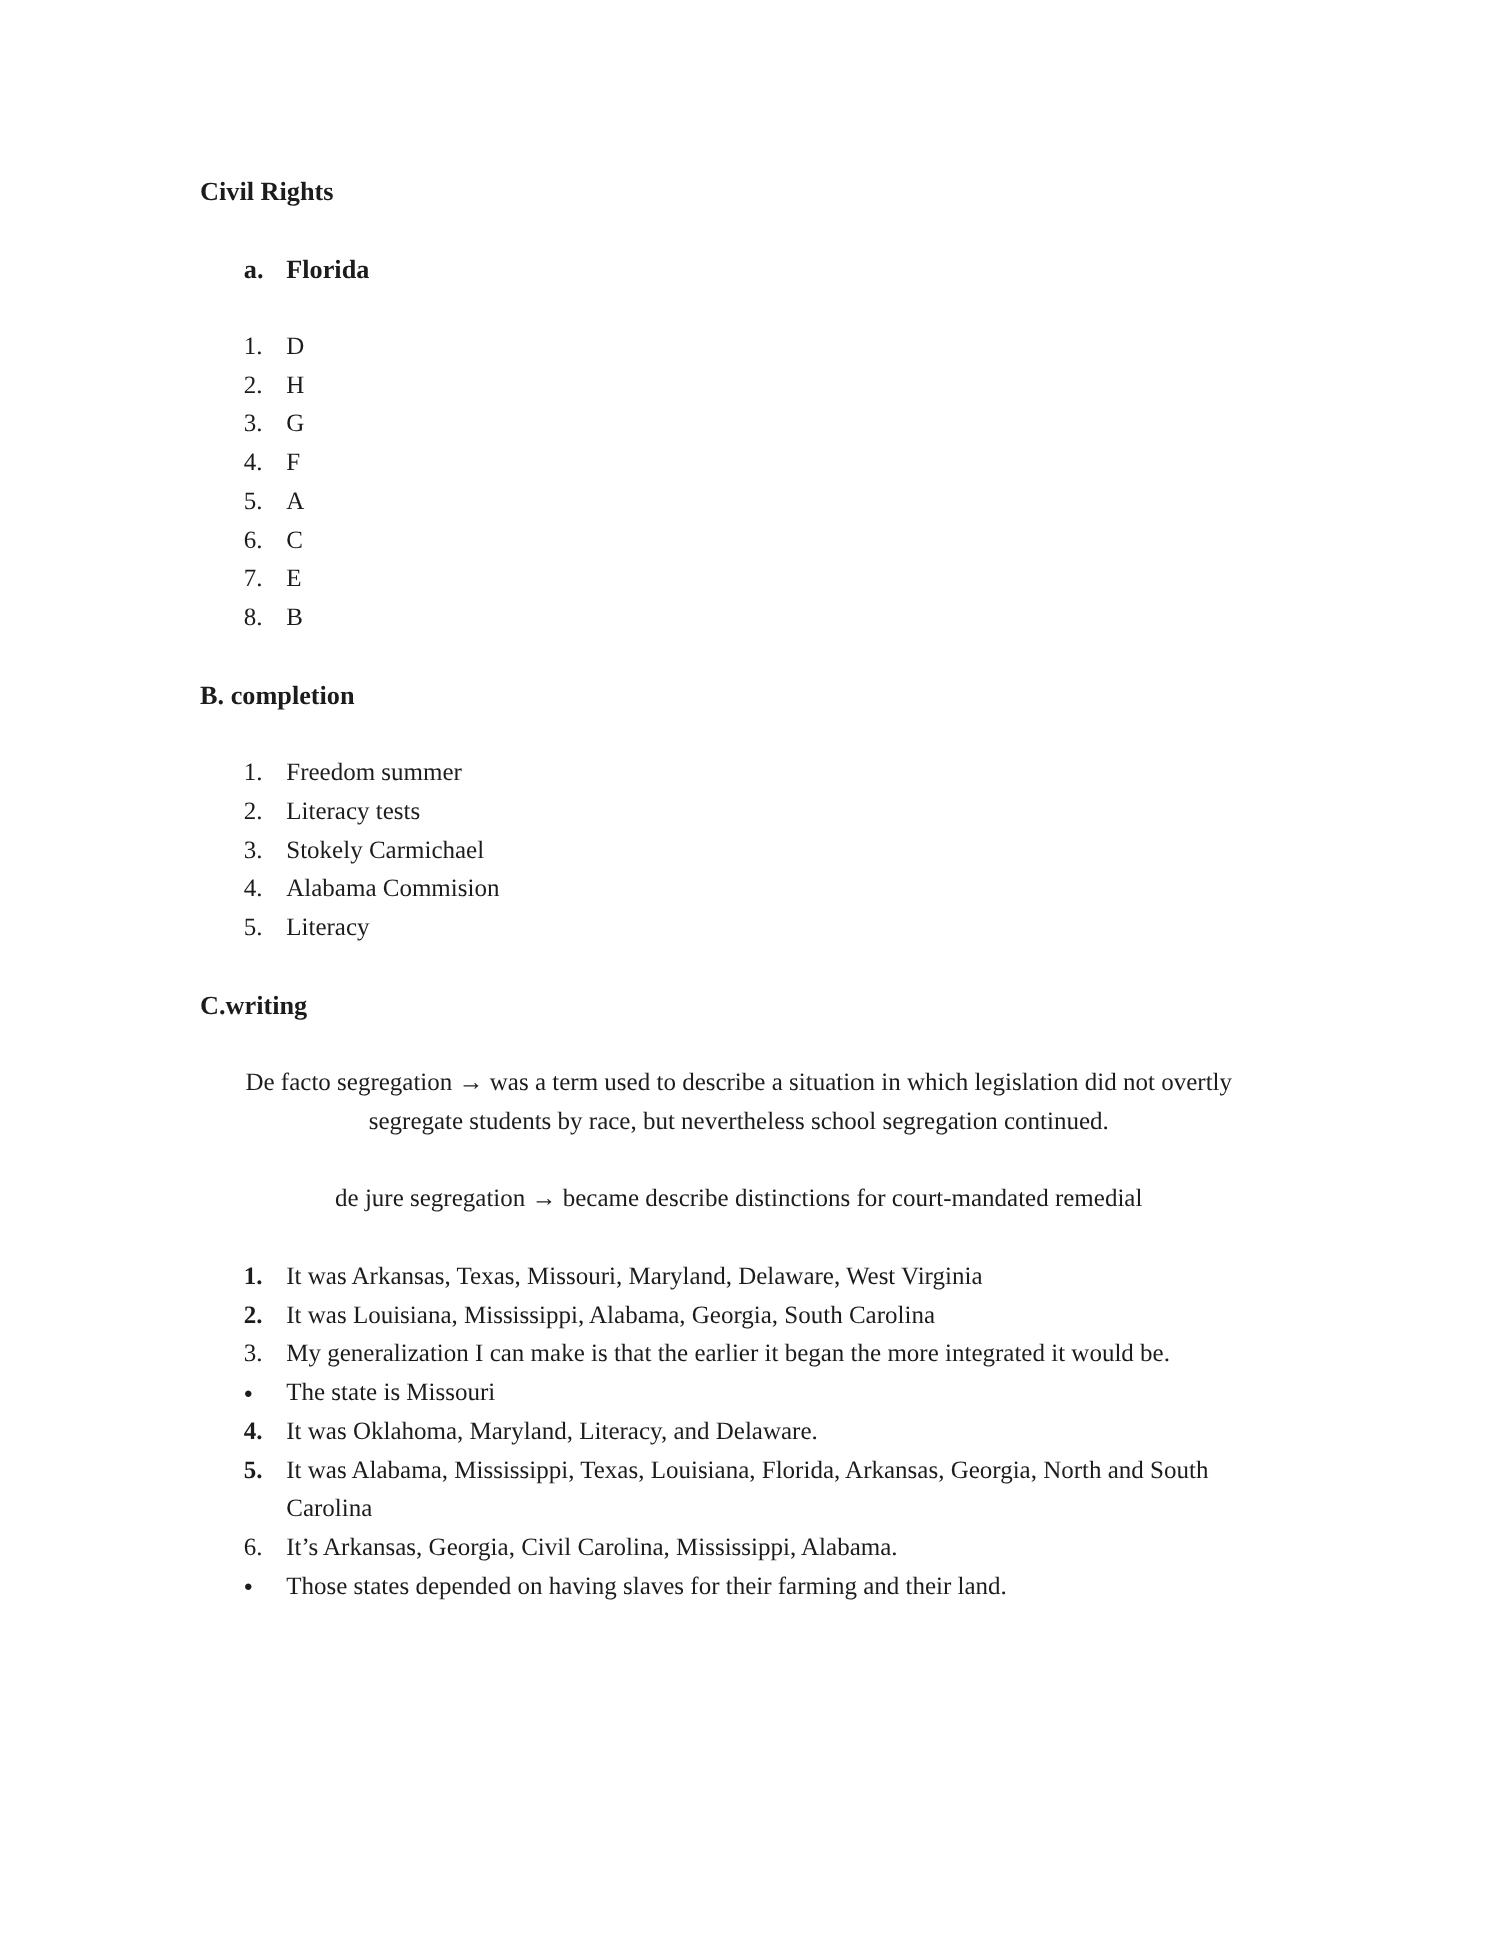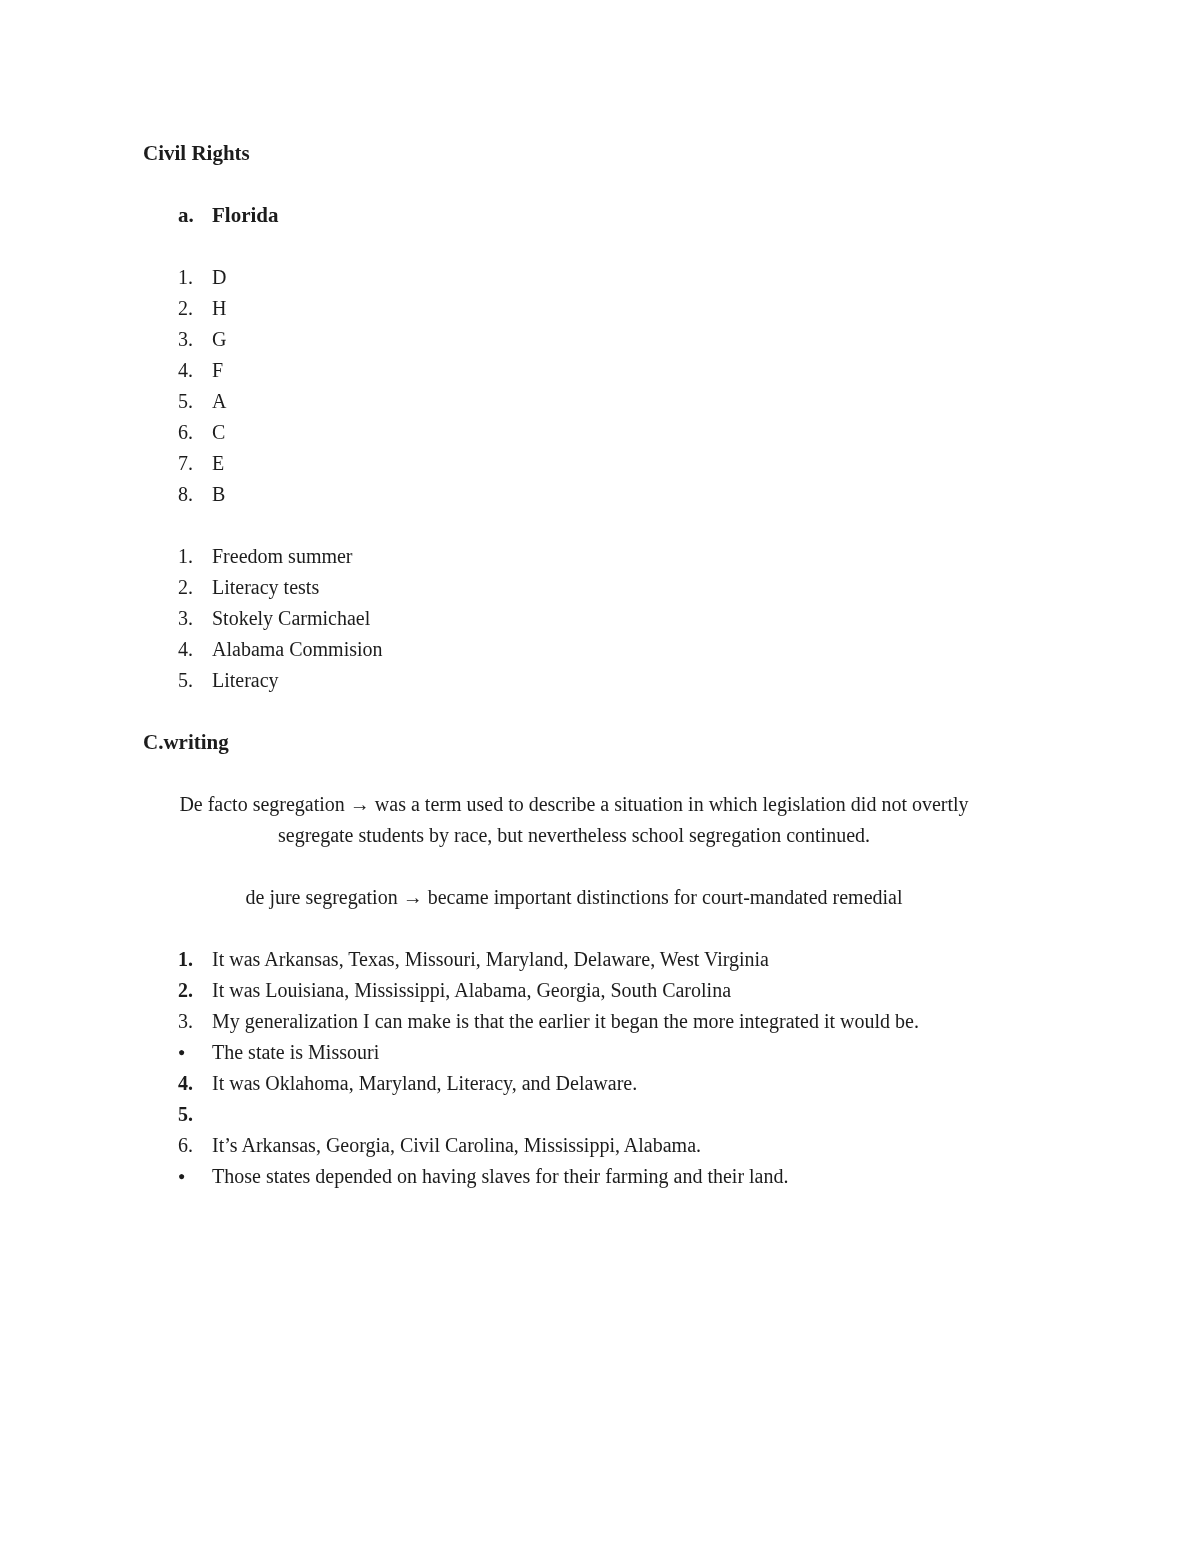--- a/index.html
+++ b/index.html
@@ -5,21 +5,21 @@
   html, body { margin: 0; padding: 0; }
   body {
     width: 1200px; height: 1553px;
     background: #ffffff;
     color: #1c1c1c;
     font-family: "Liberation Serif", serif;
     font-size: 20px;
     line-height: 31px;
     -webkit-font-smoothing: antialiased;
   }
-  .page { padding: 138px 76px 40px 143px; }
+  .page { padding: 138px 76px 40px 143px; margin-left: 17px; }
   .block { margin: 0 0 31px 0; }
   .hd { font-weight: 700; font-size: 21px; }
   .hd-spaced { margin-top: 62px; }
   .indent { margin-left: 35px; }
   .list { margin-left: 35px; }
   .li { display: flex; align-items: flex-start; }
   .marker { flex: 0 0 34px; }
   .marker.bold { font-weight: 700; }
   .marker.bullet { font-size: 12px; line-height: 31px; }
   .li-text { flex: 1 1 auto; }
@@ -68,20 +68,21 @@
     <div class="li">
       <span class="marker">7.</span>
       <span class="li-text">E</span>
     </div>
     <div class="li">
       <span class="marker">8.</span>
       <span class="li-text">B</span>
     </div>
   </div>
 
+  <div class="hd block">B. completion</div>
 
   <div class="list block">
     <div class="li">
       <span class="marker">1.</span>
       <span class="li-text">Freedom summer</span>
     </div>
     <div class="li">
       <span class="marker">2.</span>
       <span class="li-text">Literacy tests</span>
     </div>
@@ -96,21 +97,21 @@
     <div class="li">
       <span class="marker">5.</span>
       <span class="li-text">Literacy</span>
     </div>
   </div>
 
   <div class="hd block">C.writing</div>
 
   <div class="para block">De facto segregation → was a term used to describe a situation in which legislation did not overtly segregate students by race, but nevertheless school segregation continued.</div>
 
-  <div class="para block">de jure segregation → became important distinctions for court-mandated remedial</div>
+  <div class="para block">de jure segregation → became describe distinctions for court-mandated remedial</div>
 
 
   <div class="list block">
     <div class="li">
       <span class="marker bold">1.</span>
       <span class="li-text">It was Arkansas, Texas, Missouri, Maryland, Delaware, West Virginia</span>
     </div>
     <div class="li">
       <span class="marker bold">2.</span>
       <span class="li-text">It was Louisiana, Mississippi, Alabama, Georgia, South Carolina</span>
@@ -122,20 +123,21 @@
     <div class="li">
       <span class="marker bullet">●</span>
       <span class="li-text">The state is Missouri</span>
     </div>
     <div class="li">
       <span class="marker bold">4.</span>
       <span class="li-text">It was Oklahoma, Maryland, Literacy, and Delaware.</span>
     </div>
     <div class="li">
       <span class="marker bold">5.</span>
+      <span class="li-text wrap-early">It was Alabama, Mississippi, Texas, Louisiana, Florida, Arkansas, Georgia, North and South Carolina</span>
     </div>
     <div class="li">
       <span class="marker">6.</span>
       <span class="li-text">It’s Arkansas, Georgia, Civil Carolina, Mississippi, Alabama.</span>
     </div>
     <div class="li">
       <span class="marker bullet">●</span>
       <span class="li-text">Those states depended on having slaves for their farming and their land.</span>
     </div>
   </div>

